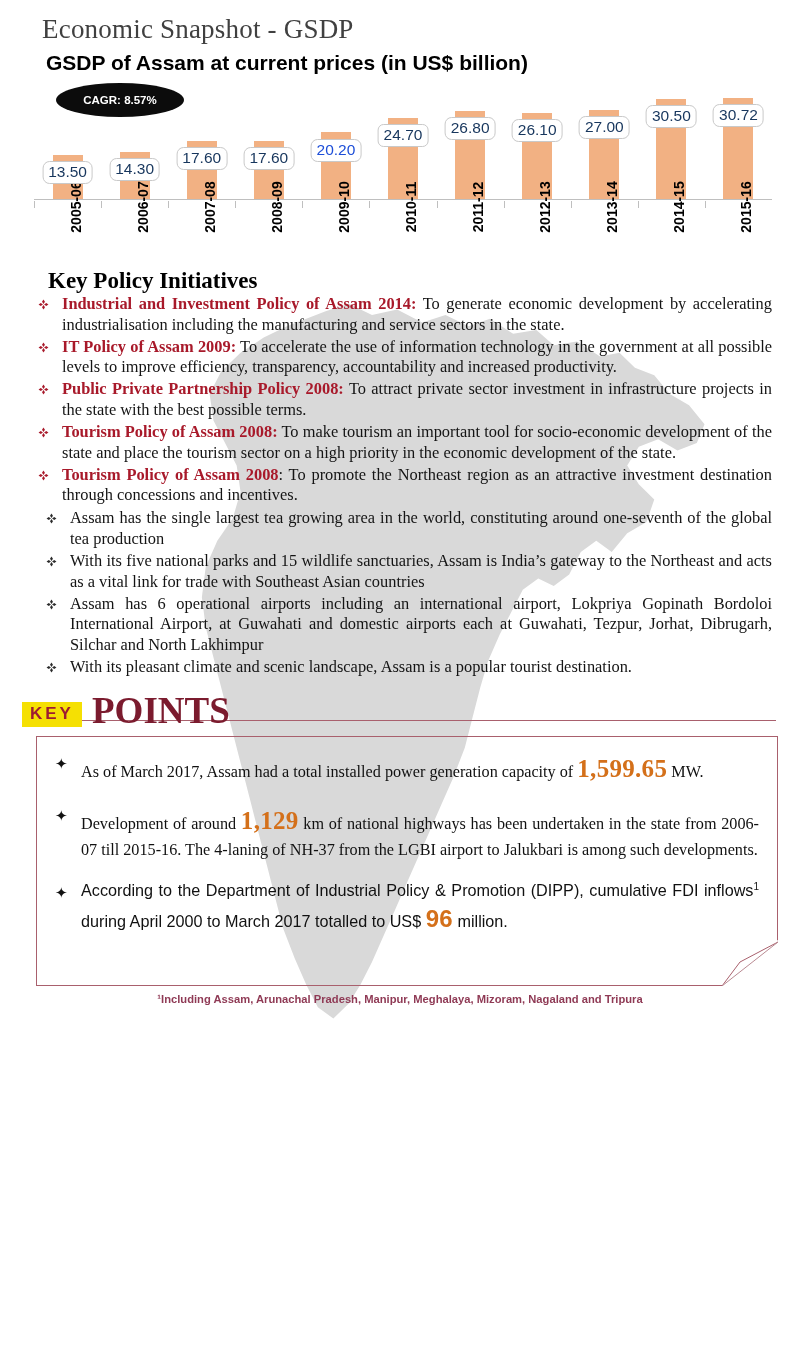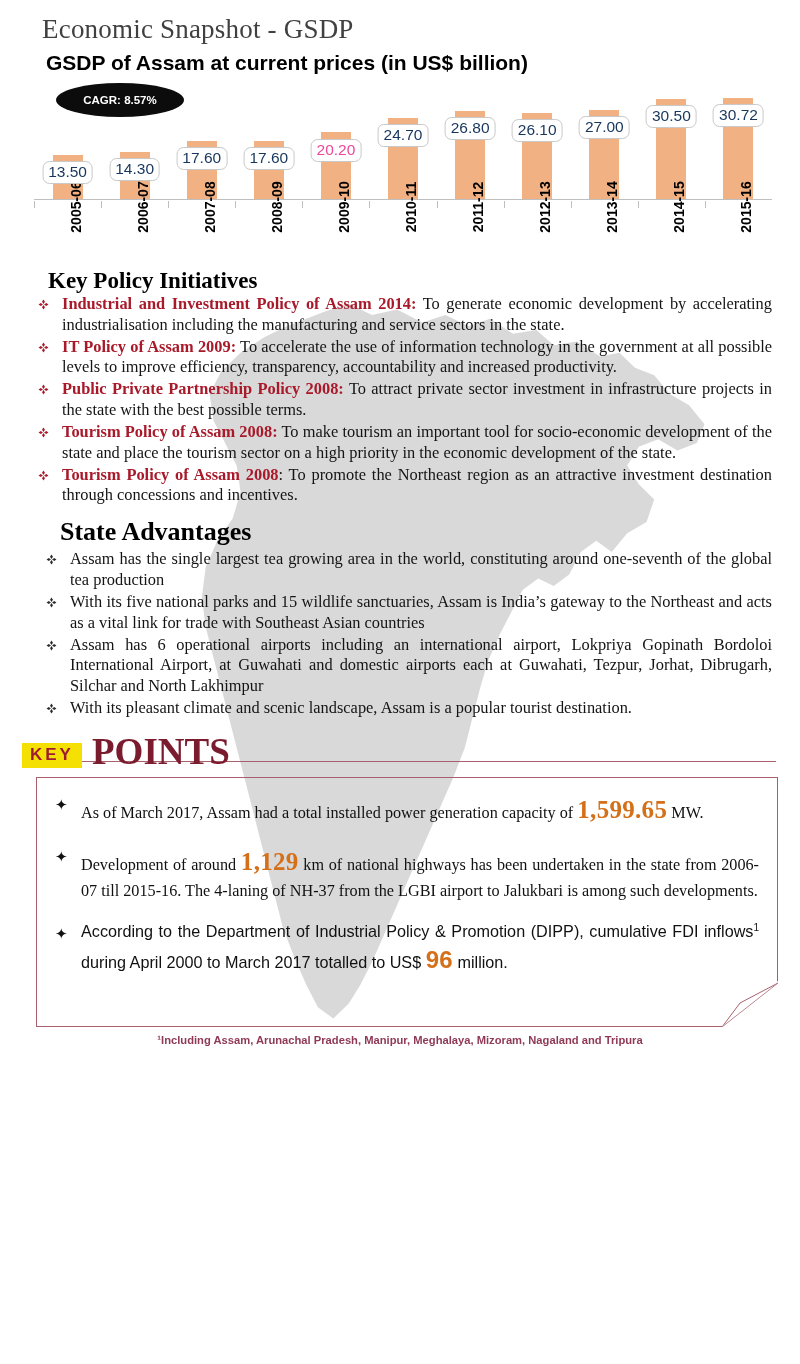--- a/index.html
+++ b/index.html
@@ -292,21 +292,21 @@
         <div class="bar-col">
           <div class="bar" style="height: 51.7647%; background: rgb(242, 177, 131);"></div>
           <div class="bar-label" style="color: rgb(23, 54, 93); bottom: 25.7647%;">17.60</div>
         </div>
         <div class="bar-col">
           <div class="bar" style="height: 51.7647%; background: rgb(242, 177, 131);"></div>
           <div class="bar-label" style="color: rgb(23, 54, 93); bottom: 25.7647%;">17.60</div>
         </div>
         <div class="bar-col">
           <div class="bar" style="height: 59.4118%; background: rgb(242, 177, 131);"></div>
-          <div class="bar-label" style="color: #ec4899; bottom: 33.4118%;">20.20</div>
+          <div class="bar-label" style="color: #1d4ed8; bottom: 33.4118%;">20.20</div>
         </div>
         <div class="bar-col">
           <div class="bar" style="height: 72.6471%; background: rgb(242, 177, 131);"></div>
           <div class="bar-label" style="color: rgb(23, 54, 93); bottom: 46.6471%; border-radius: 6px;">24.70</div>
         </div>
         <div class="bar-col">
           <div class="bar" style="height: 78.8235%; background: rgb(242, 177, 131);"></div>
           <div class="bar-label" style="color: rgb(23, 54, 93); bottom: 52.8235%;">26.80</div>
         </div>
         <div class="bar-col">
@@ -422,21 +422,20 @@
             <g fill="#a8192a">
               <path d="M6 0.6 L7.6 3 L6 5.4 L4.4 3 Z"></path>
               <path d="M6 6.6 L7.6 9 L6 11.4 L4.4 9 Z"></path>
               <path d="M0.6 6 L3 4.4 L5.4 6 L3 7.6 Z"></path>
               <path d="M6.6 6 L9 4.4 L11.4 6 L9 7.6 Z"></path>
             </g>
           </svg>
         </span><span class="pol-name">Tourism Policy of Assam 2008</span><span>: To promote the Northeast region as an attractive investment destination through concessions and incentives.</span></li>
     </ul>
 
-  <div id="advantages-heading">State Advantages</div>
   <ul class="bullets" id="advantage-list">
       <li><span class="dia">
           <svg viewBox="0 0 12 12" width="11" height="11">
             <g fill="#2b2b2b">
               <path d="M6 0.6 L7.6 3 L6 5.4 L4.4 3 Z"></path>
               <path d="M6 6.6 L7.6 9 L6 11.4 L4.4 9 Z"></path>
               <path d="M0.6 6 L3 4.4 L5.4 6 L3 7.6 Z"></path>
               <path d="M6.6 6 L9 4.4 L11.4 6 L9 7.6 Z"></path>
             </g>
           </svg>

